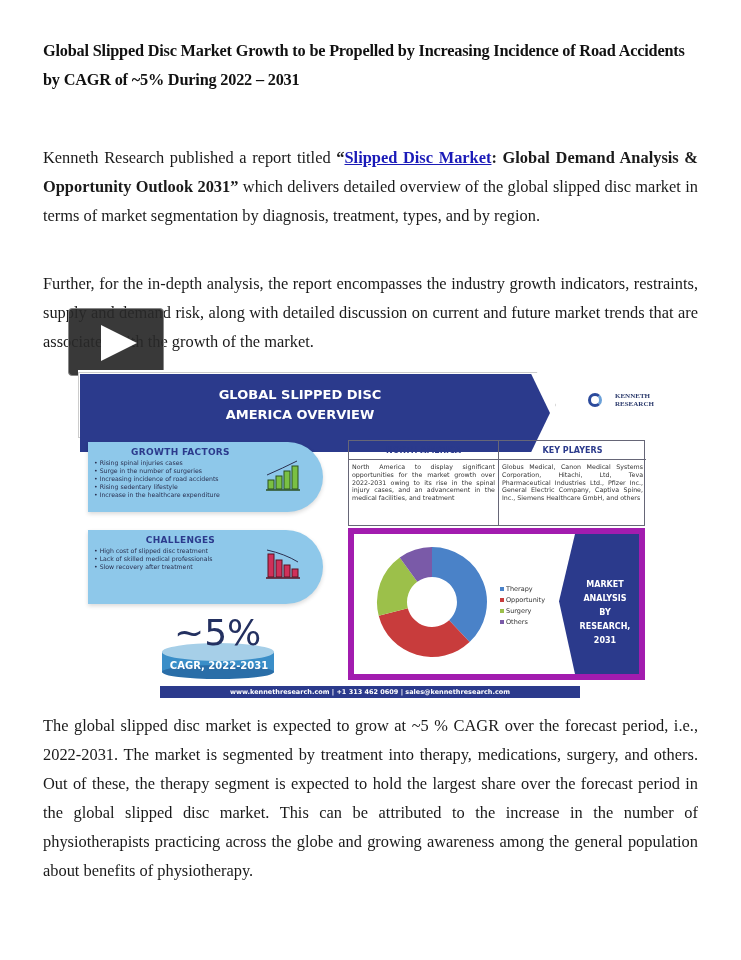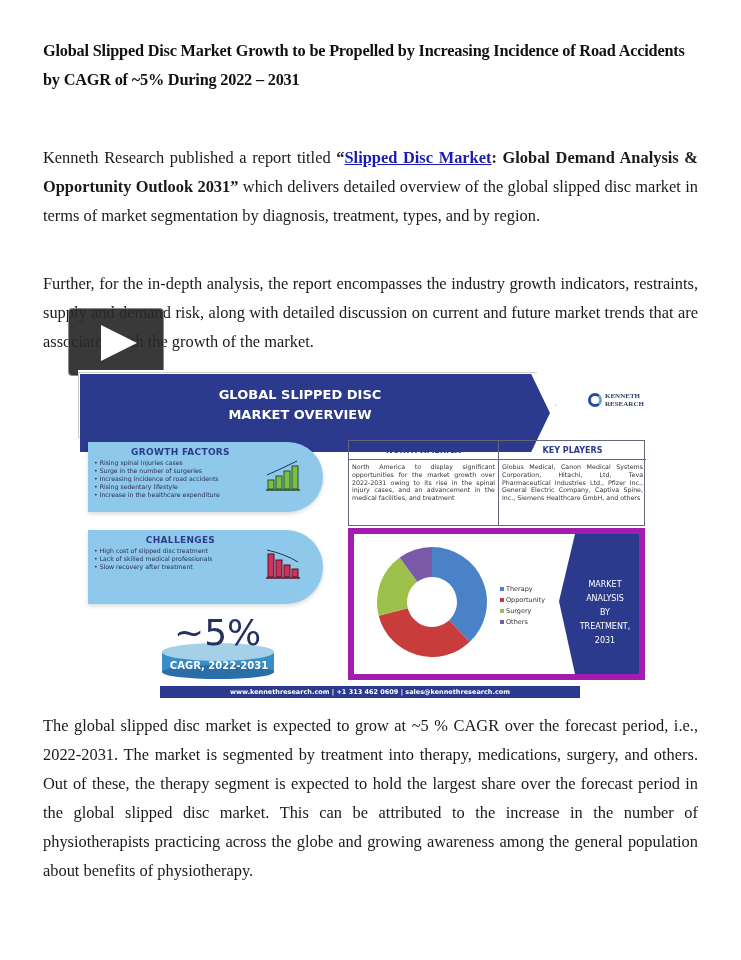--- a/index.html
+++ b/index.html
@@ -32,21 +32,21 @@
 
     
     .info { position: absolute; left: 78px; top: 370px; width: 580px; height: 332px; background: #fff; }
     .banner {
       position: absolute; left: 2px; top: 4px; width: 470px; height: 78px;
       background: #2b3a8c; clip-path: polygon(0 0, 96% 0, 100% 50%, 96% 100%, 0 100%);
       color: #fff; text-align: center; font-family: "DejaVu Sans", sans-serif; font-weight: bold;
       font-size: 13px; line-height: 20px; padding-top: 11px; padding-right: 30px;
     }
     .banner-edge { position:absolute; left:0; top:2px; width:478px; height:66px; border:1px solid #ccc; clip-path: polygon(0 0, 96% 0, 100% 50%, 96% 100%, 0 100%); }
-    .logo { position: absolute; left: 510px; top: 22px; display: flex; align-items: center; gap: 3px; }
+    .logo { position: absolute; left: 510px; top: 22px; display: flex; align-items: center; gap: 13px; }
     .logo-ring { width: 14px; height: 14px; border-radius: 50%; border: 3px solid #2b4a9c; border-right-color: #6aa0d8; }
     .logo-text { font-family: "Liberation Serif", serif; font-size: 7px; line-height: 8px; color: #2b3a6c; font-weight: bold; }
 
     .panel {
       position: absolute; left: 10px; width: 235px; background: #8ec8ea;
       border-radius: 0 40px 40px 0; box-shadow: 0 2px 4px rgba(0,0,0,0.15);
       font-family: "DejaVu Sans", sans-serif;
     }
     #growth { top: 72px; height: 70px; }
     #chall { top: 160px; height: 74px; }
@@ -71,21 +71,21 @@
     .thead { height: 19px; border-bottom: 1px solid #667; text-align: center; font-size: 8px; font-weight: bold; color: #2b3a8c; line-height: 19px; }
     .tbody { padding: 3px 3px; font-size: 6.3px; line-height: 7.8px; color: #333; text-align: justify; }
 
     .chart-box { position: absolute; left: 270px; top: 158px; width: 297px; height: 152px; border: 6px solid #a21caf; background:#fff; }
     .donut { position: absolute; left: 18px; top: 8px; }
     .legend { position: absolute; left: 146px; top: 50px; font-family: "DejaVu Sans", sans-serif; font-size: 6.5px; line-height: 11px; color: #333; }
     .legend span.sw { display: inline-block; width: 4px; height: 4px; margin-right: 2px; }
     .analysis {
       position: absolute; right: 0; top: 0; width: 80px; height: 100%; background: #2b3a8c;
       clip-path: polygon(20% 0, 100% 0, 100% 100%, 20% 100%, 0 48%);
-      color: #fff; font-family: "DejaVu Sans", sans-serif; font-weight: normal; font-size: 8px; line-height: 14px;
+      color: #fff; font-family: "DejaVu Sans", sans-serif; font-weight: bold; font-size: 8px; line-height: 14px;
       text-align: center; padding-top: 44px; padding-left: 12px;
     }
     .footer-bar {
       position: absolute; left: 82px; top: 316px; width: 420px; height: 12px; background: #2b3a8c;
       color: #fff; font-family: "DejaVu Sans", sans-serif; font-weight: bold; font-size: 6.5px; line-height: 12px; text-align: center;
     }
   </style>
 </head>
 <body>
 
@@ -98,21 +98,21 @@
 <div class="play-btn">
   <svg width="40" height="40" viewBox="0 0 40 40">
       <polygon points="2,2 38,20 2,38" fill="#ffffff"></polygon>
     </svg>
 </div>
 
 <div class="info">
   <div class="banner-edge"></div>
   <div class="banner">
     <div>GLOBAL SLIPPED DISC</div>
-    <div>MARKET OVERVIEW</div>
+    <div>AMERICA OVERVIEW</div>
   </div>
   <div class="logo">
     <div class="logo-ring"></div>
     <div class="logo-text">
       <div>KENNETH</div>
       <div>RESEARCH</div>
     </div>
   </div>
 
   <div class="panel" id="growth">
@@ -186,21 +186,21 @@
     <div class="legend">
       <div><span class="sw" style="background:#4a82c8"></span><span>Therapy</span></div>
       <div><span class="sw" style="background:#c83c3c"></span><span>Opportunity</span></div>
       <div><span class="sw" style="background:#9cc04a"></span><span>Surgery</span></div>
       <div><span class="sw" style="background:#7a5aa8"></span><span>Others</span></div>
     </div>
     <div class="analysis">
       <div>MARKET</div>
       <div>ANALYSIS</div>
       <div>BY</div>
-      <div>TREATMENT,</div>
+      <div>RESEARCH,</div>
       <div>2031</div>
     </div>
   </div>
 
   <div class="footer-bar">www.kennethresearch.com | +1 313 462 0609 | sales@kennethresearch.com</div>
 </div>
 
 <p id="p3" class="para">The global slipped disc market is expected to grow at ~5 % CAGR over the forecast period, i.e., 2022-2031. The market is segmented by treatment into therapy, medications, surgery, and others. Out of these, the therapy segment is expected to hold the largest share over the forecast period in the global slipped disc market. This can be attributed to the increase in the number of physiotherapists practicing across the globe and growing awareness among the general population about benefits of physiotherapy.</p>
 
 </body></html>

